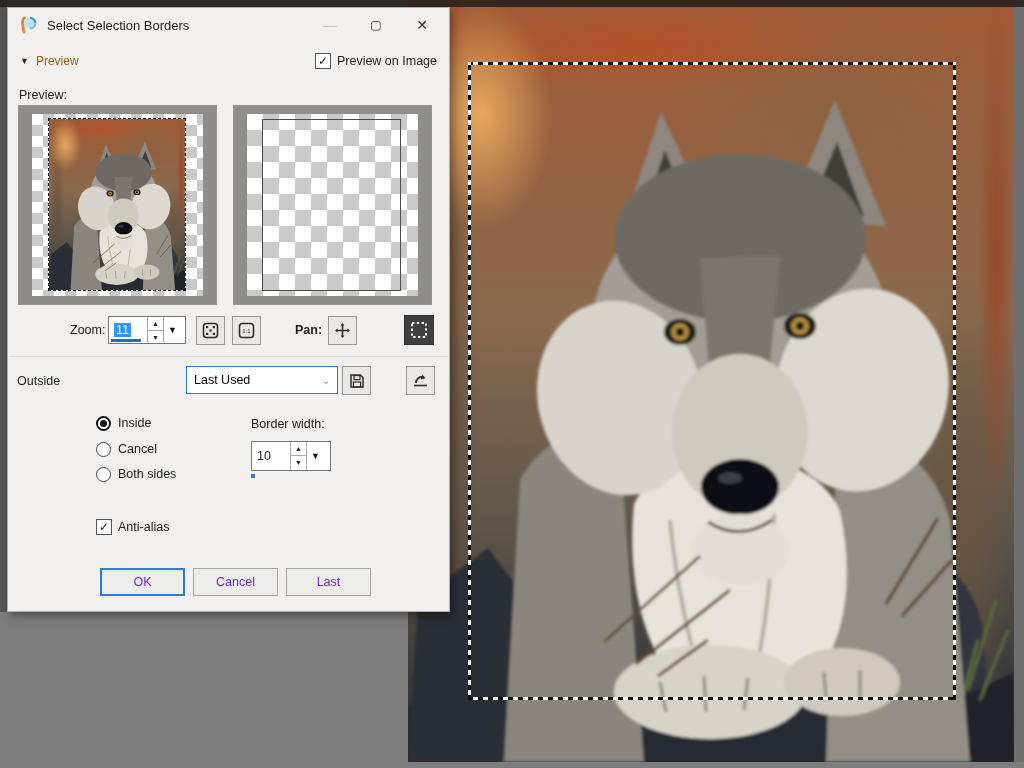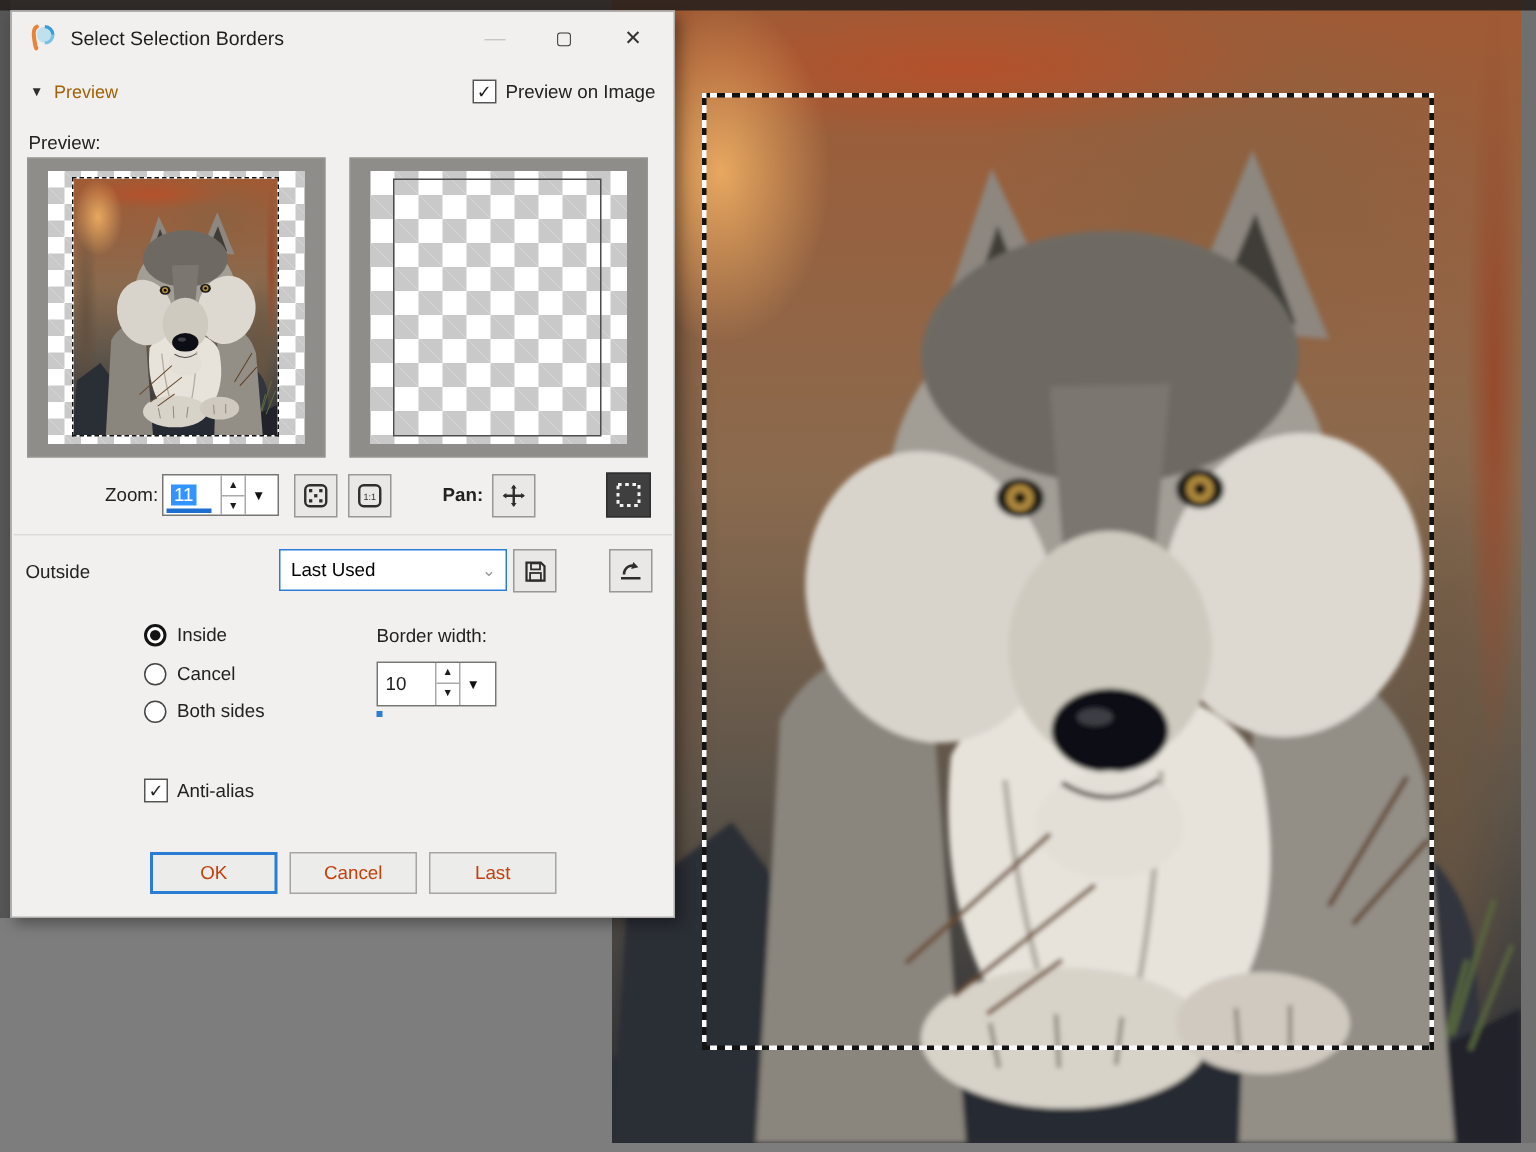--- a/index.html
+++ b/index.html
@@ -99,21 +99,21 @@
   .radio { width:15px; height:15px; border:1px solid #444; border-radius:50%; background:#fff; margin-right:7px;
            display:inline-flex; align-items:center; justify-content:center; flex:0 0 auto; }
   .radio.sel { border:2px solid #141414; }
   .radio.sel::after { content:""; width:7px; height:7px; border-radius:50%; background:#141414; }
   .radio-label { font-size:12.5px; color:#222; }
 
   .aa-row { position:absolute; left:88px; top:511px; display:flex; align-items:center; }
 
   
   .btn { position:absolute; top:560px; width:85px; height:28px; background:#ececea; border:1px solid #a7a5a2;
-         display:flex; align-items:center; justify-content:center; font-size:12.5px; color:#c2410c; }
+         display:flex; align-items:center; justify-content:center; font-size:12.5px; color:#6d28d9; }
   .btn.ok { left:92px; border:2px solid #2b7cd3; }
   .btn.cancel { left:185px; }
   .btn.help { left:278px; }
 
   .hidden-defs { position:absolute; width:0; height:0; overflow:hidden; }
 </style>
 </head>
 <body>
 
 <svg class="hidden-defs" xmlns="http://www.w3.org/2000/svg">

